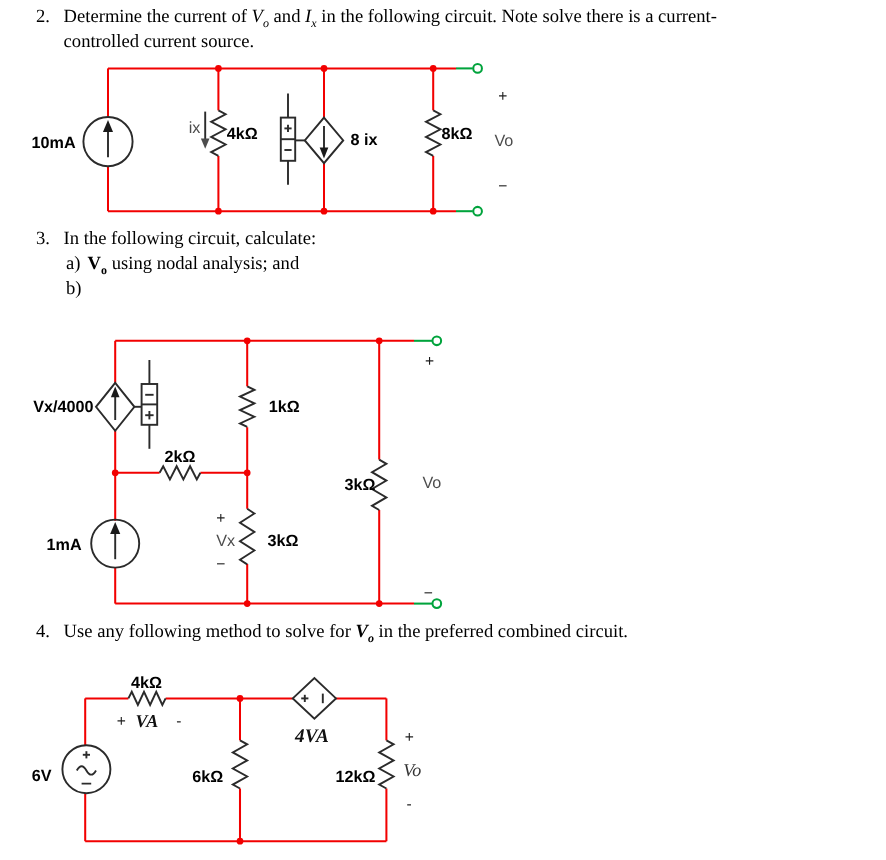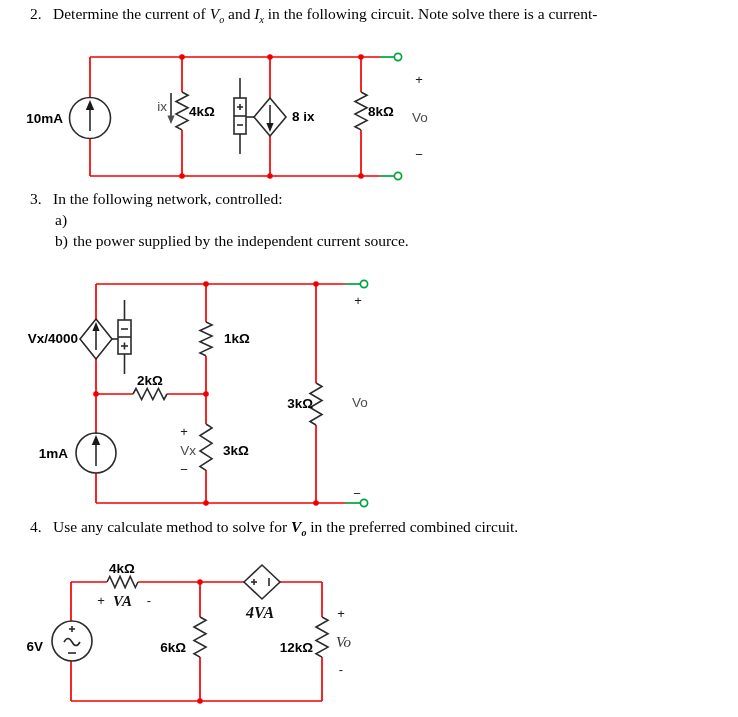--- a/index.html
+++ b/index.html
@@ -27,21 +27,21 @@
   .mid{text-anchor:middle;}
   .end{text-anchor:end;}
 </style>
 </head>
 <body>
 
 <div id="page">
 
   <div class="prob" style="left:30px;top:3px;width:700px;">
     <span class="num">2.</span>
-    <span><span>Determine the current of </span><span class="iv">V</span><sub class="iv">o</sub><span> and </span><span class="iv">I</span><sub class="iv">x</sub><span> in the following circuit. Note solve there is a current-</span><br></span>
+    <span><span>Determine the current of </span><span class="iv">V</span><sub class="iv">o</sub><span> and </span><span class="iv">I</span><sub class="iv">x</sub><span> in the following circuit. Note solve there is a current-</span><br><span>controlled current source.</span></span>
   </div>
 
   <svg style="top:48px;" width="460" height="140" viewBox="0 0 460 140">
 
     <g>
       <polyline class="wire" points="90,9 380,9"></polyline>
       <polyline class="wire" points="90,128 380,128"></polyline>
       <polyline class="wire" points="90,9 90,49.5"></polyline>
       <polyline class="wire" points="90,90.5 90,128"></polyline>
       <polyline class="wire" points="182,9 182,44"></polyline>
@@ -101,28 +101,28 @@
     <path class="comp" d="M361,44 l6,3.2 l-12,6.3 l12,6.3 l-12,6.3 l12,6.3 l-12,6.3 l6,3.2"></path>
     <text class="lbl" x="368" y="68">8kΩ</text>
 
     <text class="sign mid" x="419" y="36">+</text>
     <text class="glbl" x="412" y="74">Vo</text>
     <text class="sign mid" x="419" y="111">−</text>
   </svg>
 
   <div class="prob" style="left:30px;top:188px;width:700px;">
     <span class="num">3.</span>
-    <span>In the following network, controlled:</span>
+    <span>In the following circuit, calculate:</span>
   </div>
   <div class="prob" style="left:55px;top:209px;width:660px;">
     <span class="subnum">a)</span>
+    <span><span class="bv">V</span><sub class="bv">o</sub><span> using nodal analysis; and</span></span>
   </div>
   <div class="prob" style="left:55px;top:230px;width:660px;">
     <span class="subnum">b)</span>
-    <span>the power supplied by the independent current source.</span>
   </div>
 
   <svg style="top:272px;" width="420" height="245" viewBox="0 0 420 245">
     <g>
       <polyline class="wire" points="96,12 345,12"></polyline>
       <polyline class="wire" points="96,231 345,231"></polyline>
       <polyline class="wire" points="96,12 96,47"></polyline>
       <polyline class="wire" points="96,87 96,162"></polyline>
       <polyline class="wire" points="96,201 96,231"></polyline>
       <polyline class="wire" points="206,12 206,50"></polyline>
@@ -185,21 +185,21 @@
     <text class="sign mid" x="184" y="202">−</text>
     <text class="lbl" x="223" y="183">3kΩ</text>
 
     <path class="comp" d="M316,111 l6,3.5 l-12,7 l12,7 l-12,7 l12,7 l-12,7 l6,3.5"></path>
     <text class="lbl end" x="313" y="136">3kΩ</text>
     <text class="glbl" x="352" y="135">Vo</text>
   </svg>
 
   <div class="prob" style="left:30px;top:516px;width:700px;">
     <span class="num">4.</span>
-    <span><span>Use any calculate method to solve for </span><span class="bi">V</span><sub class="bi">o</sub><span> in the preferred combined circuit.</span></span>
+    <span><span>Use any following method to solve for </span><span class="bi">V</span><sub class="bi">o</sub><span> in the preferred combined circuit.</span></span>
   </div>
 
   <svg style="top:558px;" width="420" height="159" viewBox="0 0 420 159">
     <g>
       <polyline class="wire" points="71,24 107,24"></polyline>
       <polyline class="wire" points="138,24 244,24"></polyline>
       <polyline class="wire" points="280,24 322,24"></polyline>
       <polyline class="wire" points="71,24 71,63"></polyline>
       <polyline class="wire" points="71,103 71,143"></polyline>
       <polyline class="wire" points="200,24 200,59"></polyline>

